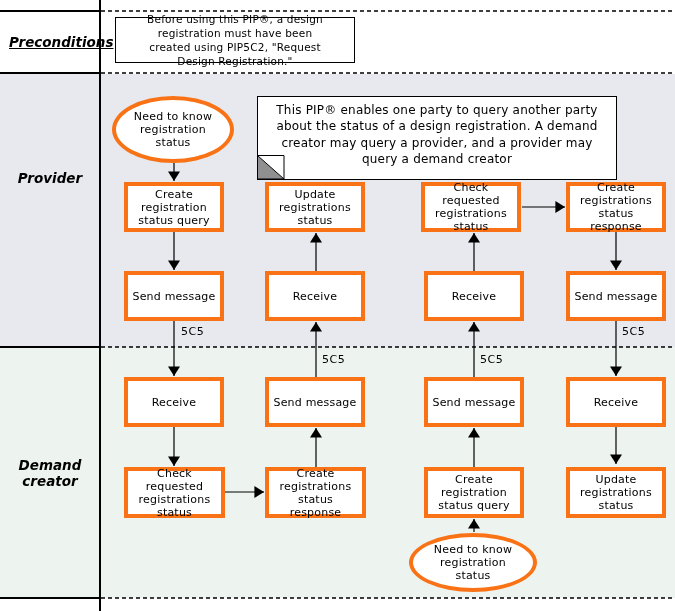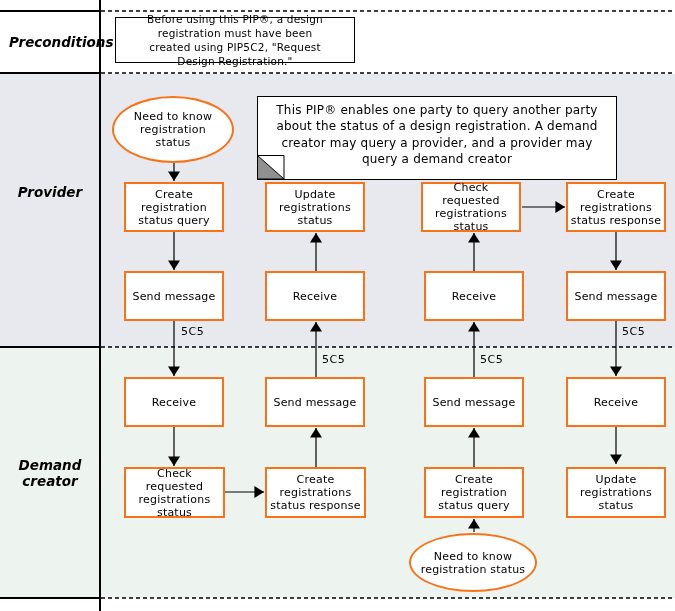--- a/index.html
+++ b/index.html
@@ -12,21 +12,21 @@
   .band-demand   { top:347px; height:251px; background:#edf4f0; }
   svg.overlay { position:absolute; left:0; top:0; z-index:2; }
   .lane-label {
     position:absolute; left:0; width:100px; z-index:3;
     display:flex; align-items:center; justify-content:center; text-align:center;
     font-weight:bold; font-style:italic; font-size:13.5px; line-height:16px;
   }
   .lane-label .wrap { display:block; width:82px; }
   .pbox {
     position:absolute; z-index:3; box-sizing:border-box;
-    background:#ffffff; border:2px solid #f97316;
+    background:#ffffff; border:4px solid #f97316;
     display:flex; align-items:center; justify-content:center; text-align:center;
     font-size:11px; line-height:13px; letter-spacing:0.2px; padding:2px;
   }
   .ellipse { border-radius:50%; padding:4px 8px; }
   .notebox {
     position:absolute; z-index:3; box-sizing:border-box;
     background:#ffffff; border:1px solid #000;
     display:flex; align-items:center; justify-content:center; text-align:center;
   }
   .precond-note {
@@ -84,24 +84,24 @@
       <line x1="474" y1="377" x2="474" y2="322" marker-end="url(#arr)"></line>
       <line x1="474" y1="271" x2="474" y2="233" marker-end="url(#arr)"></line>
       <line x1="522" y1="207" x2="565" y2="207" marker-end="url(#arr)"></line>
 
       <line x1="616" y1="232" x2="616" y2="270" marker-end="url(#arr)"></line>
       <line x1="616" y1="321" x2="616" y2="376" marker-end="url(#arr)"></line>
       <line x1="616" y1="427" x2="616" y2="464" marker-end="url(#arr)"></line>
     </g>
   </svg>
 
-  <div class="lane-label" style="top:11px; height:62px;">
+  <div class="lane-label" style="top:11px; height:62px;text-decoration:underline;">
     <span class="wrap">Preconditions</span>
   </div>
-  <div class="lane-label" style="top:88px; height:208px;">
+  <div class="lane-label" style="top:74px; height:208px;">
     <span class="wrap">Provider</span>
   </div>
   <div class="lane-label" style="top:347px; height:251px;">
     <span class="wrap">Demand creator</span>
   </div>
 
   <div class="notebox precond-note">
     <span>Before using this PIP®, a design registration must have been created using PIP5C2, "Request Design Registration."</span>
   </div>
 

